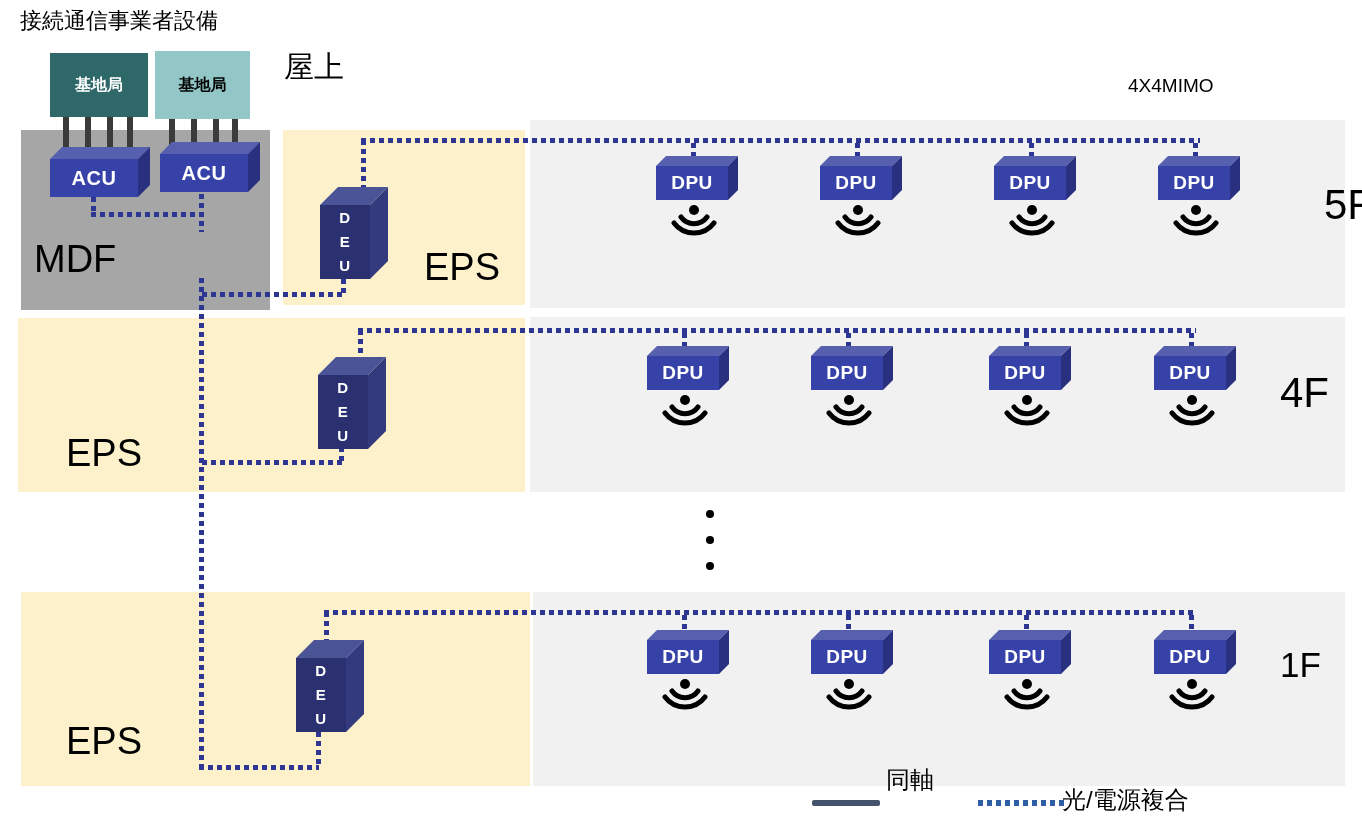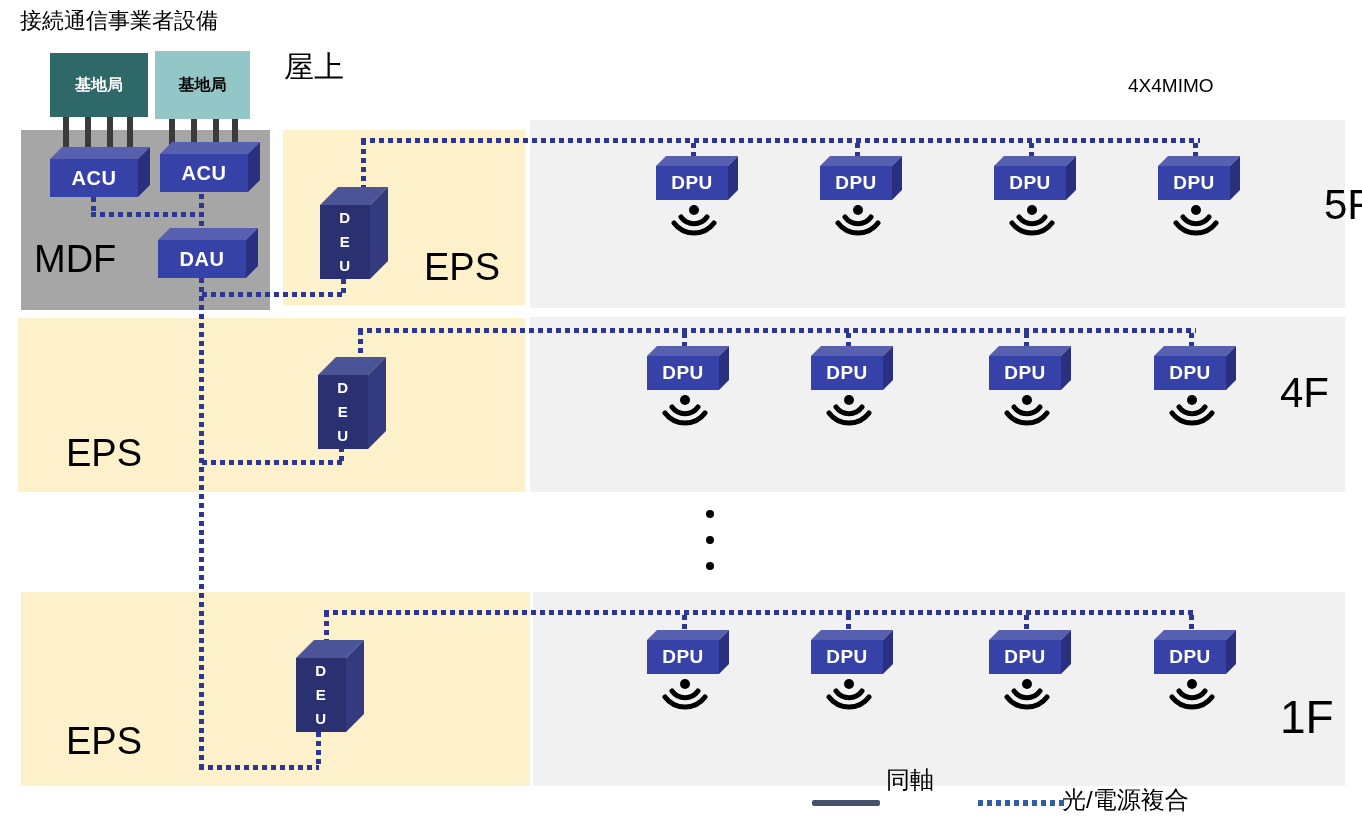--- a/index.html
+++ b/index.html
@@ -54,21 +54,21 @@
   <div class="rlabel" style="left:20px;top:10px;font-size:22px;font-weight:normal;">接続通信事業者設備</div>
   <div class="rlabel" style="left:284px;top:52px;font-size:30px;">屋上</div>
   <div class="rlabel" style="left:1128px;top:76px;font-size:19px;">4X4MIMO</div>
 
   <div class="rlabel" style="left:34px;top:240px;font-size:38px;">MDF</div>
   <div class="rlabel" style="left:424px;top:248px;font-size:38px;">EPS</div>
   <div class="rlabel" style="left:66px;top:434px;font-size:38px;">EPS</div>
   <div class="rlabel" style="left:66px;top:722px;font-size:38px;">EPS</div>
   <div class="rlabel" style="left:1324px;top:184px;font-size:42px;">5F</div>
   <div class="rlabel" style="left:1280px;top:372px;font-size:42px;">4F</div>
-  <div class="rlabel" style="left:1280px;top:694px;font-size:46px;">1F</div>
+  <div class="rlabel" style="left:1280px;top:647px;font-size:35px;">1F</div>
 
   <div class="coax" style="left:63px;top:115px;height:46px;"></div>
   <div class="coax" style="left:85px;top:115px;height:46px;"></div>
   <div class="coax" style="left:107px;top:115px;height:46px;"></div>
   <div class="coax" style="left:127px;top:115px;height:46px;"></div>
   <div class="coax" style="left:169px;top:118px;height:40px;"></div>
   <div class="coax" style="left:191px;top:118px;height:40px;"></div>
   <div class="coax" style="left:213px;top:118px;height:40px;"></div>
   <div class="coax" style="left:232px;top:118px;height:40px;"></div>
 
@@ -115,27 +115,20 @@
         <span>ACU</span>
       </div>
   </div>
   <div class="box3d unit" style="left:160px;top:142px;--w:88px;--h:38px;--e:12px;">
     <div class="ftop"></div>
       <div class="fside"></div>
     <div class="ffront">
         <span>ACU</span>
       </div>
   </div>
-  <div class="box3d unit" style="left:158px;top:228px;--w:88px;--h:38px;--e:12px;">
-    <div class="ftop"></div>
-      <div class="fside"></div>
-    <div class="ffront">
-        <span>DAU</span>
-      </div>
-  </div>
 
   <div class="box3d deu" style="left:320px;top:187px;--w:50px;--h:74px;--e:18px;">
     <div class="ftop"></div>
       <div class="fside"></div>
     <div class="ffront">
         <span class="dlabel">DEU</span>
       </div>
   </div>
   <div class="box3d deu" style="left:318px;top:357px;--w:50px;--h:74px;--e:18px;">
     <div class="ftop"></div>

